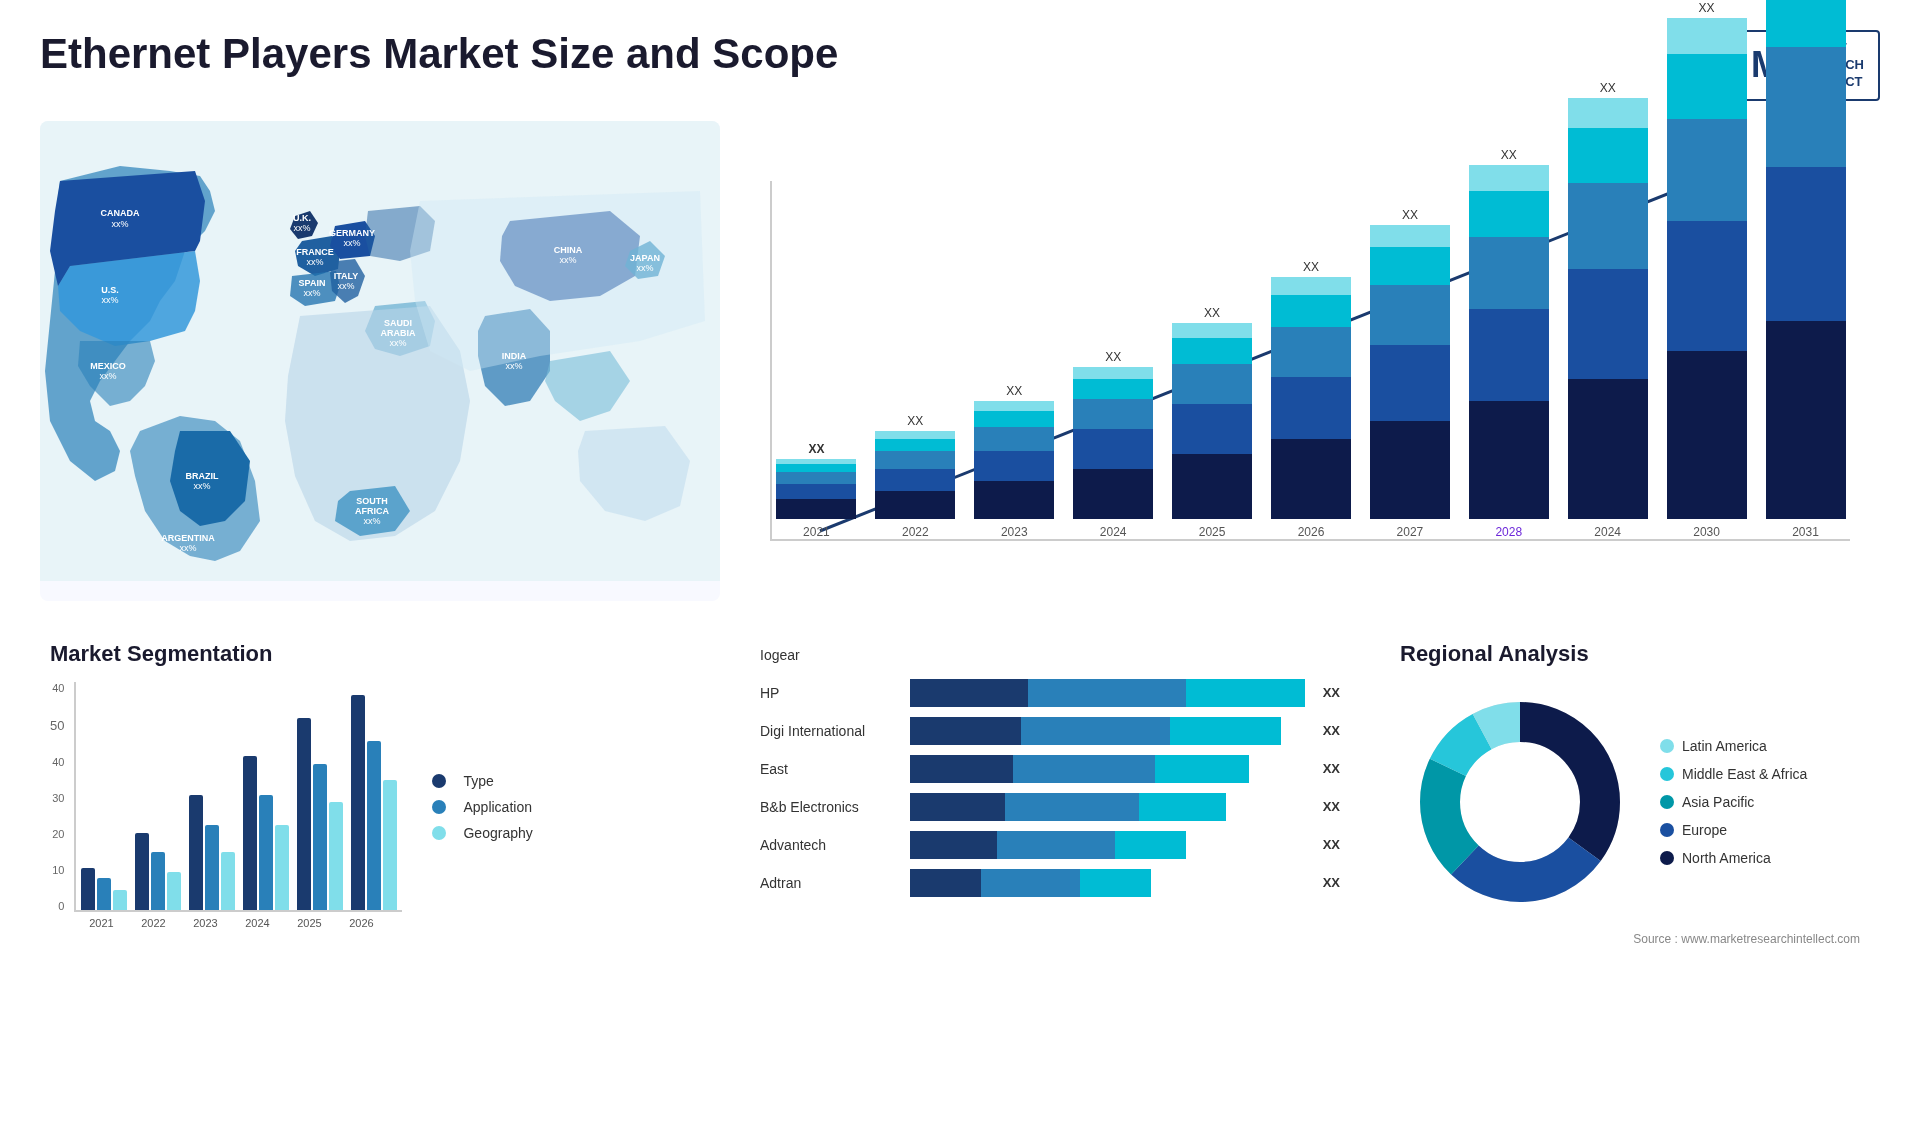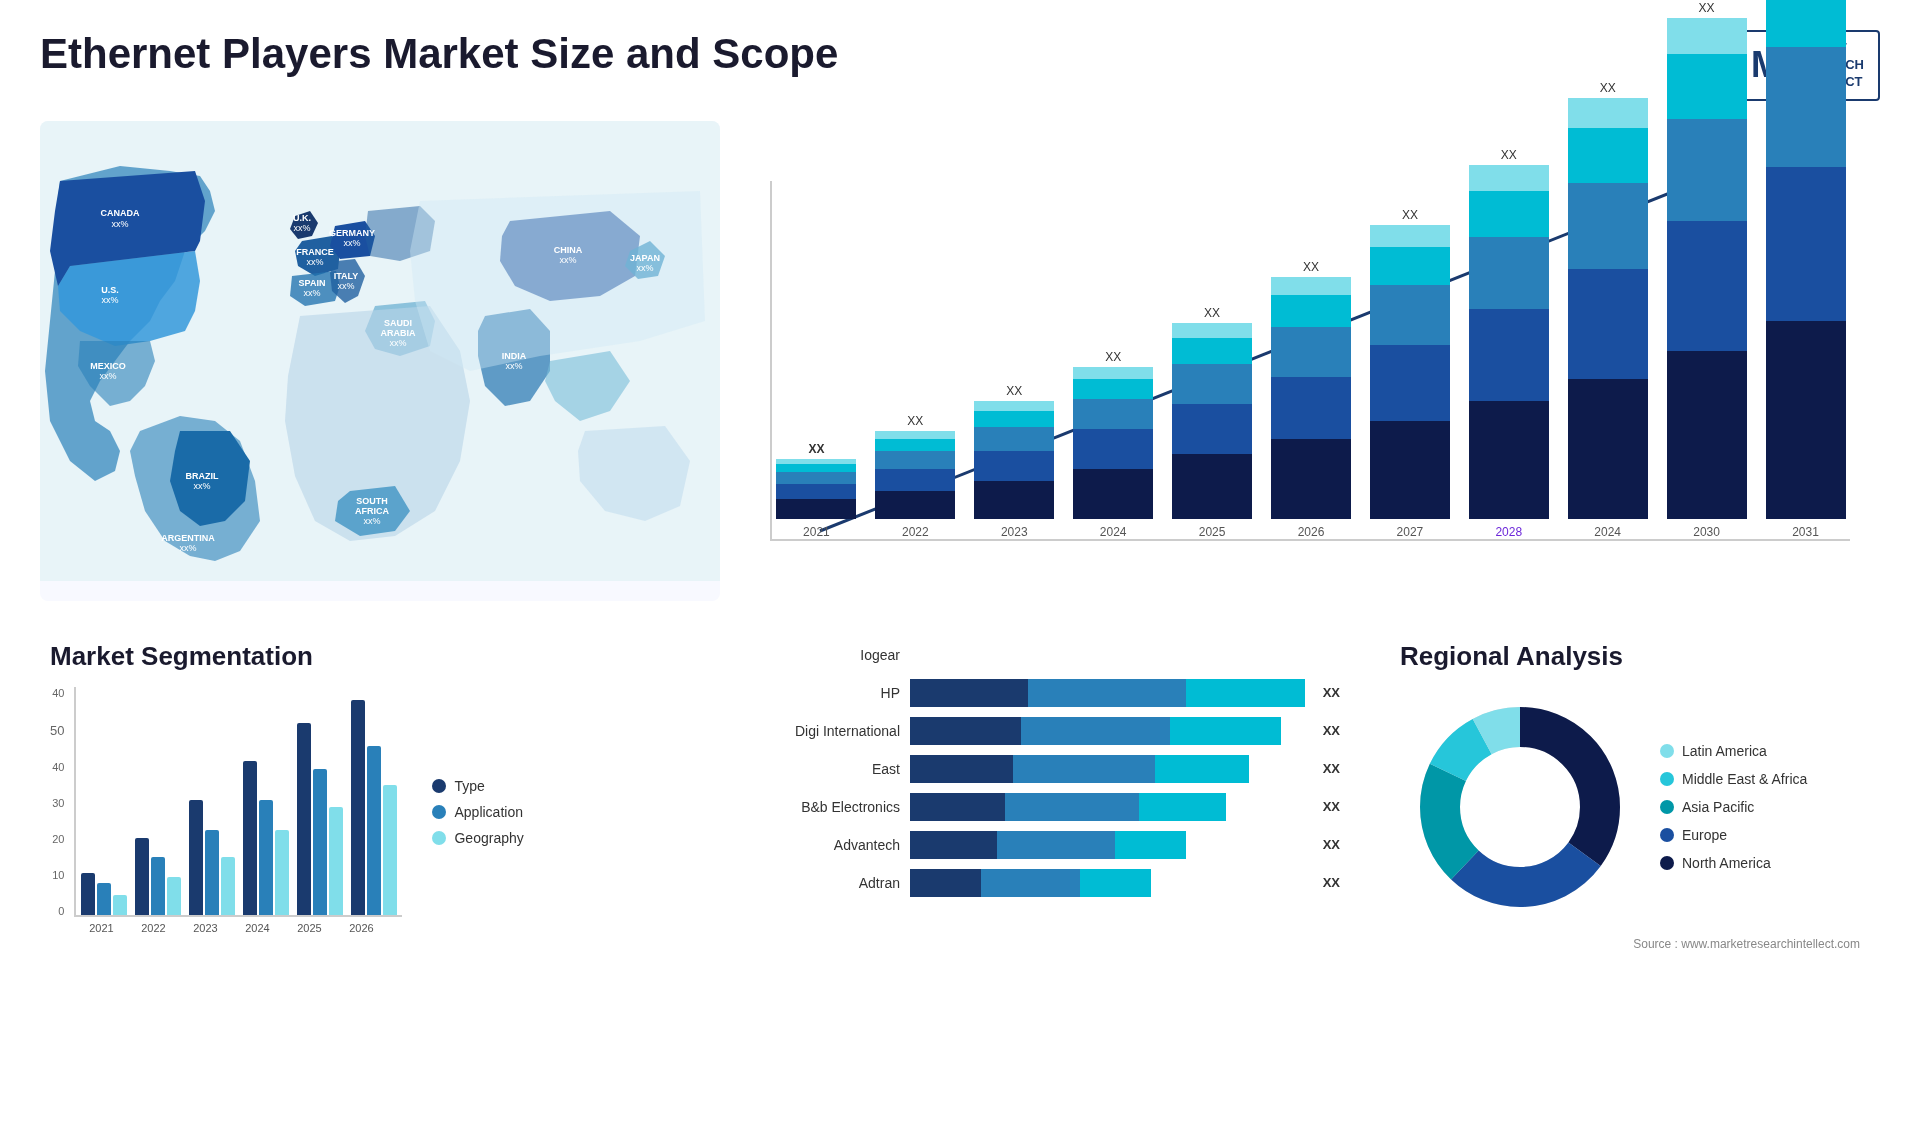--- a/index.html
+++ b/index.html
@@ -85,55 +85,54 @@
       grid-template-columns: 680px 1fr 500px;
       gap: 20px;
       margin-top: 10px;
     }
 
     
     .segmentation-section {
       padding: 10px;
     }
     .section-title {
-      font-size: 26px;
+      font-size: 22px;
       font-weight: 700;
       color: #1a1a2e;
       margin-bottom: 15px;
     }
     .seg-legend {
       margin-left: 20px;
       display: flex;
       flex-direction: column;
       gap: 10px;
       justify-content: center;
     }
     .legend-item {
       display: flex;
       align-items: center;
-      gap: 8px;
+      gap: 17px;
       font-size: 14px;
       color: #333;
     }
     .legend-dot {
       width: 14px;
       height: 14px;
       border-radius: 50%;
     }
 
     
     .players-section {
       padding: 10px 20px;
     }
     .player-row {
       display: flex;
       align-items: center;
       margin-bottom: 10px;
       gap: 10px;
-      text-align: right;
     }
     .player-name {
       font-size: 14px;
       color: #333;
       width: 140px;
       flex-shrink: 0;
     }
     .player-bar-container {
       flex: 1;
       height: 28px;

